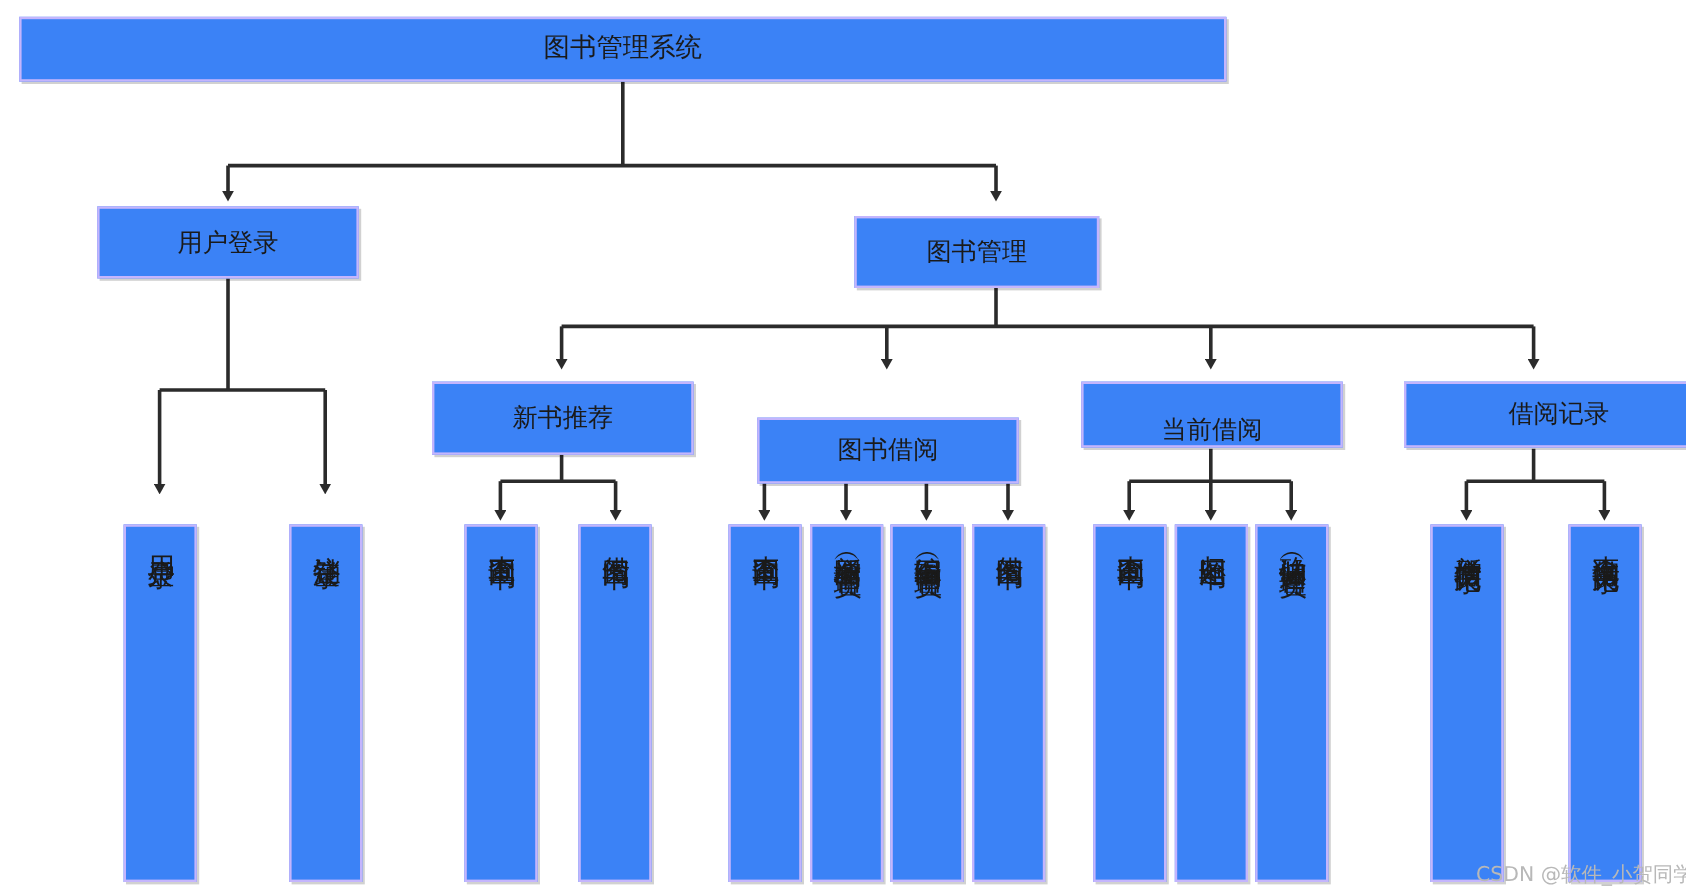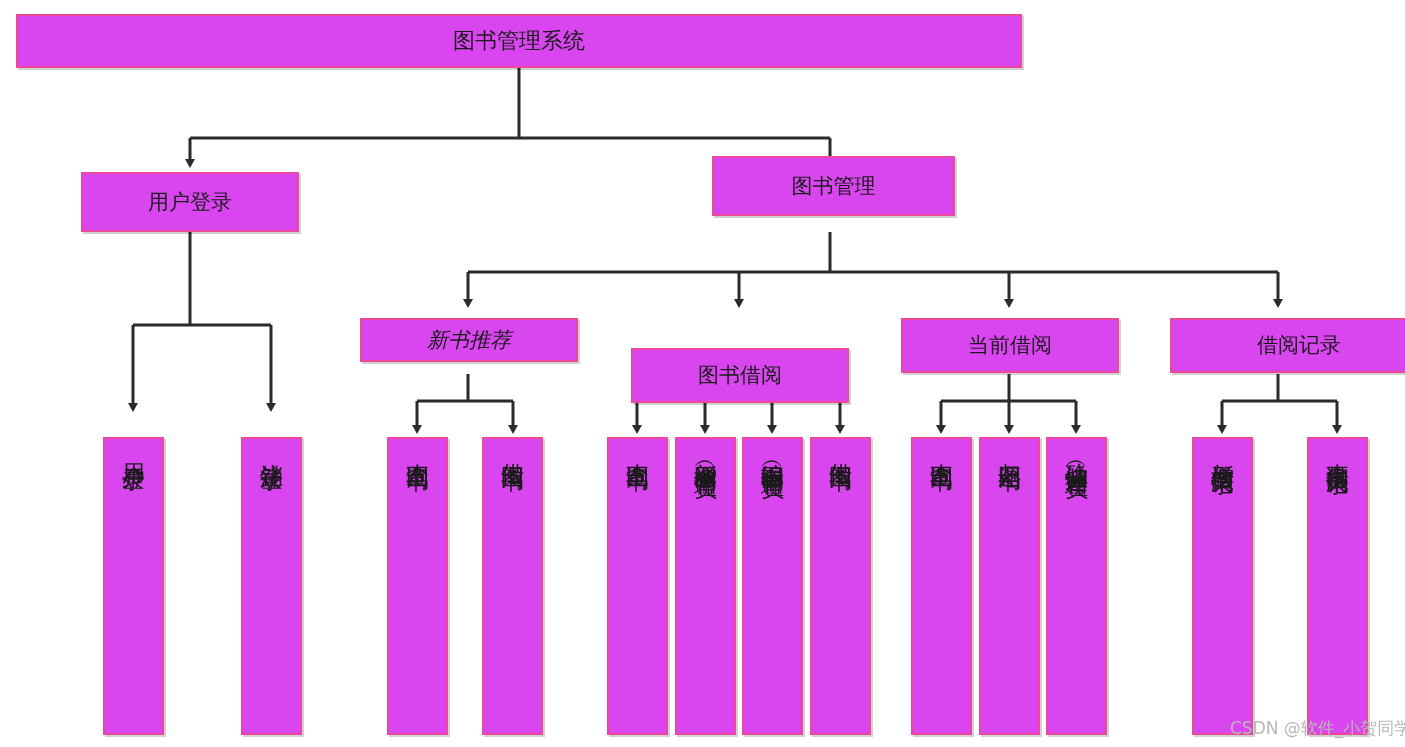--- a/index.html
+++ b/index.html
@@ -22,22 +22,22 @@
     position: absolute;
     left: 0;
     top: 0;
     width: 1405px;
     height: 747px;
   }
   
   .node {
     position: absolute;
     box-sizing: border-box;
-    background: #d946ef;
-    border: 2px solid #ec4899;
+    background: #3b82f6;
+    border: 2px solid #c4b5fd;
     display: flex;
     align-items: center;
     justify-content: center;
     box-shadow: 2px 2px 0 rgba(0,0,0,0.18);
   }
   .node-label {
     color: #1a1a1a;
     font-family: "DejaVu Sans", "Liberation Sans", sans-serif;
     line-height: 1.25;
     text-align: center;
@@ -129,33 +129,33 @@
   </svg>
 
   <div class="node horiz root" style="left:16px; top:14px; width:1006px; height:54px;">
     <span class="node-label">图书管理系统</span>
   </div>
 
   <div class="node horiz" style="left:81px; top:172px; width:218px; height:60px;">
     <span class="node-label">用户登录</span>
   </div>
 
-  <div class="node horiz" style="left:712px; top:156px; width:243px; height:60px;">
+  <div class="node horiz" style="left:712px; top:180px; width:204px; height:60px;">
     <span class="node-label">图书管理</span>
   </div>
 
-  <div class="node horiz" style="left:360px; top:318px; width:218px; height:44px;font-style:italic;">
+  <div class="node horiz" style="left:360px; top:318px; width:218px; height:61px;">
     <span class="node-label">新书推荐</span>
   </div>
 
   <div class="node horiz" style="left:631px; top:318px; width:218px; height:55px;margin-top:30px;">
     <span class="node-label">图书借阅</span>
   </div>
 
-  <div class="node horiz" style="left:901px; top:318px; width:218px; height:55px;">
+  <div class="node horiz" style="left:901px; top:318px; width:218px; height:55px;align-items:flex-end;">
     <span class="node-label">当前借阅</span>
   </div>
 
   <div class="node horiz" style="left:1170px; top:318px; width:258px; height:55px;">
     <span class="node-label">借阅记录</span>
   </div>
 
   <div class="node vert" style="left:103px; top:437px; width:61px; height:298px;">
     <span class="node-label">用户登录</span>
   </div>

